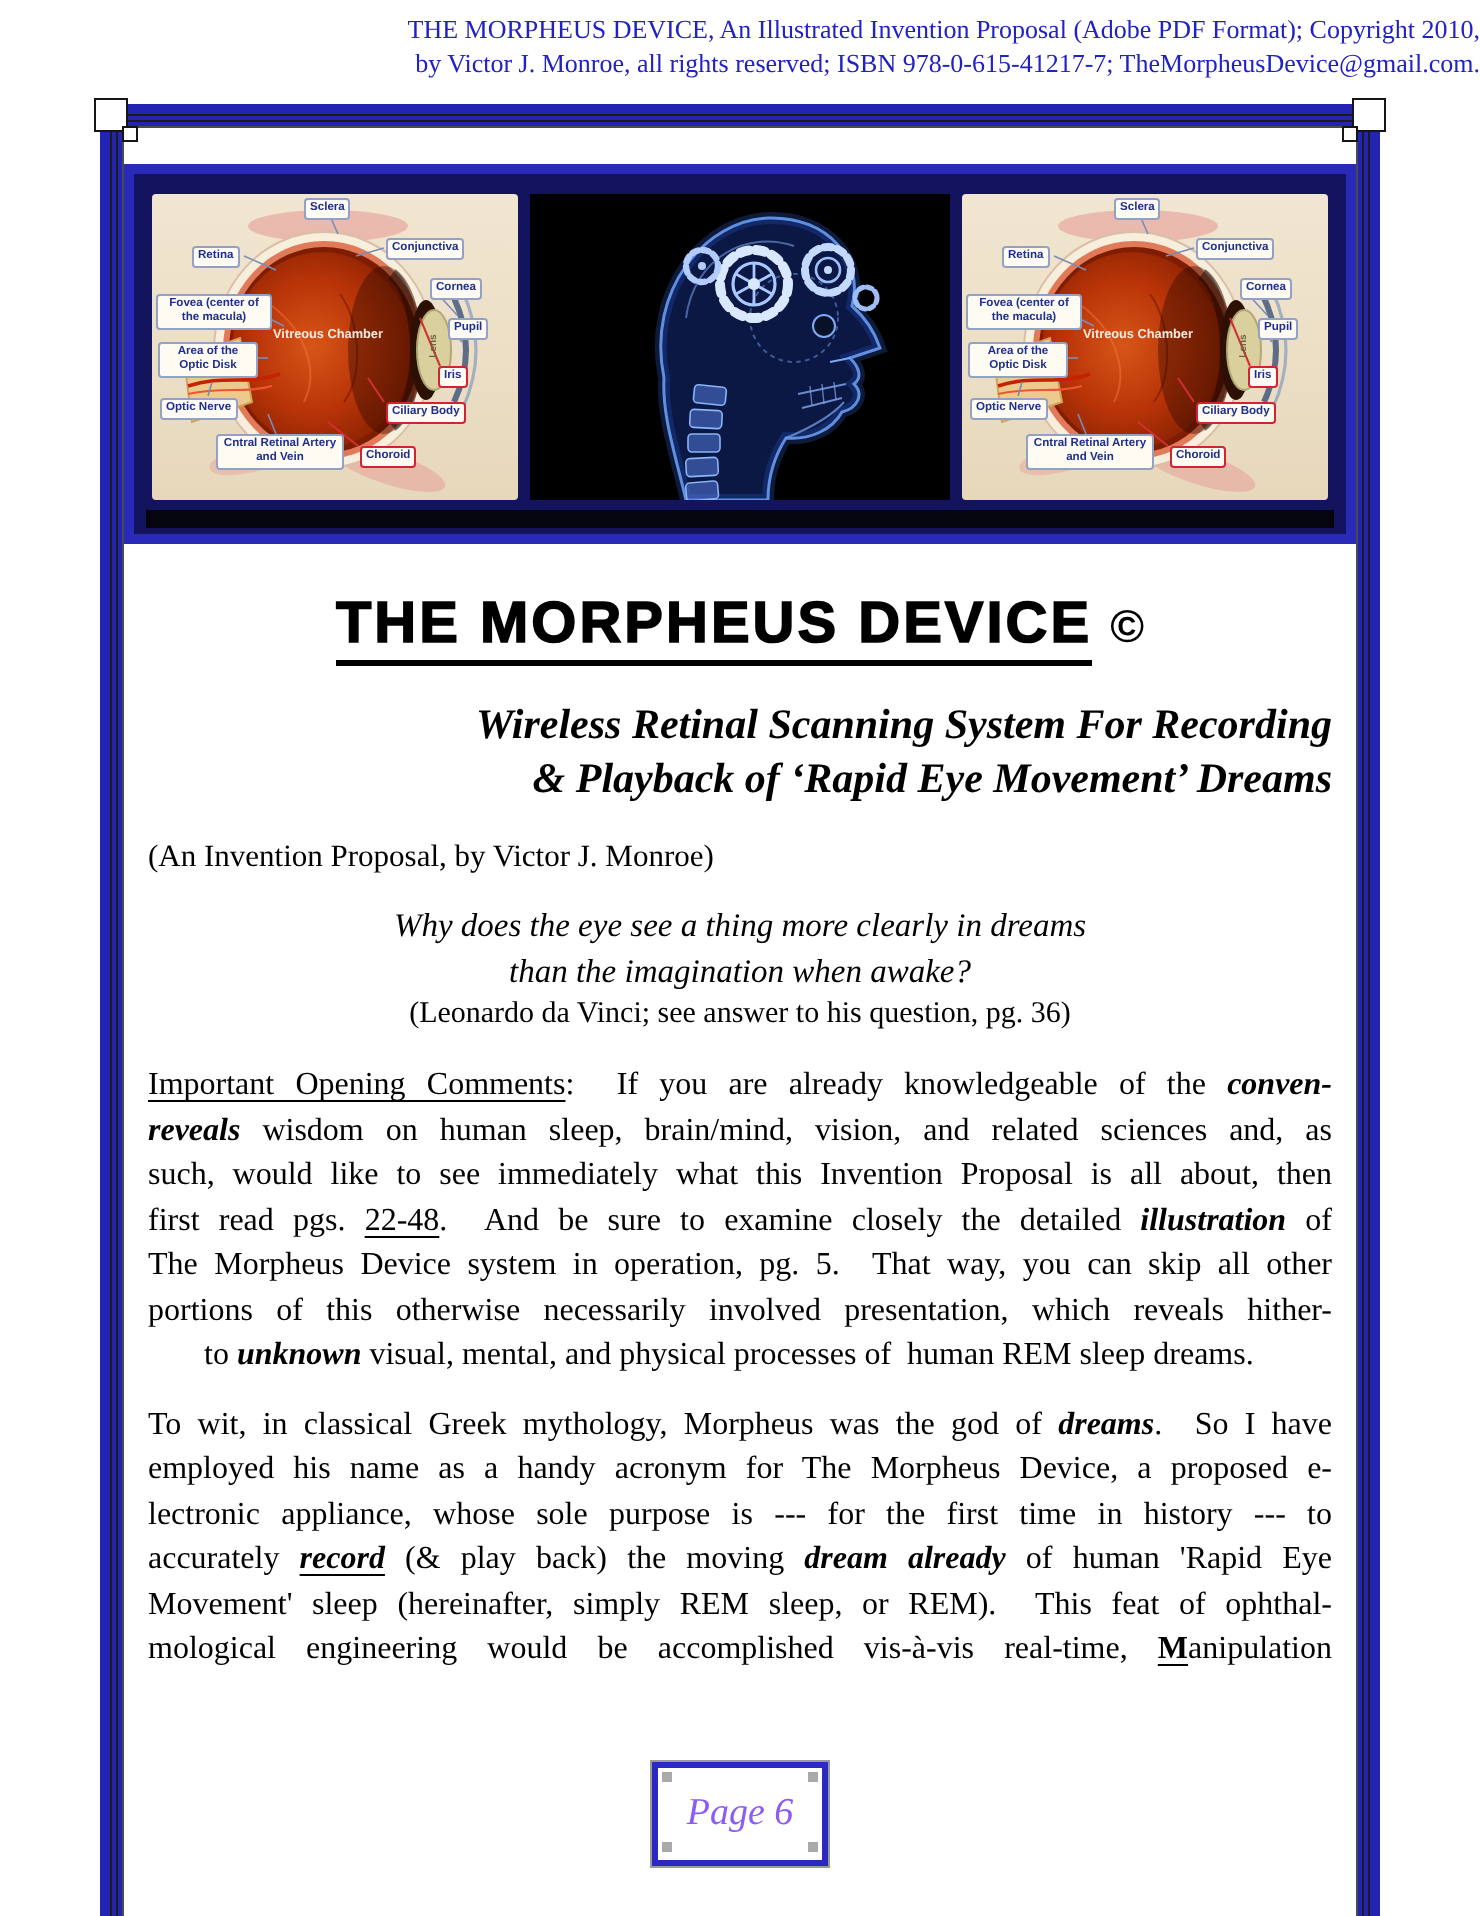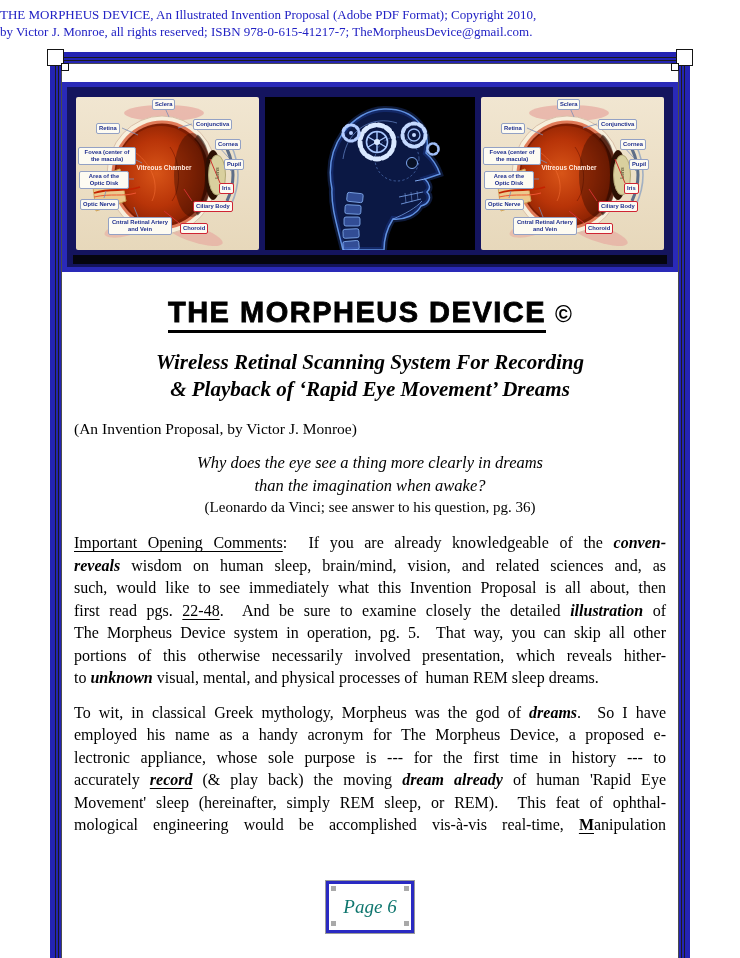--- a/index.html
+++ b/index.html
@@ -1,20 +1,20 @@
 <!DOCTYPE html>
 <html><head>
 <meta charset="utf-8">
 <style>
   html,body{margin:0;padding:0;}
   body{width:740px;height:958px;background:#ffffff;position:relative;overflow:hidden;
        font-family:"Liberation Serif",serif;color:#000;}
 
   
-  .doc-header{position:absolute;top:7px;left:0;width:740px;text-align:left;
+  .doc-header{position:absolute;top:7px;left:0;width:740px;text-align:right;
               color:#2121c4;font-size:13px;line-height:16.5px;}
 
   
   .frame{position:absolute;left:50px;top:52px;width:640px;height:929px;
          box-sizing:border-box;border:11px solid #2424b2;
          box-shadow:inset 0 0 0 1px rgba(15,15,15,.75);}
   .frame::before{content:'';position:absolute;inset:-6px;border:1px solid #1c1c1c;pointer-events:none;}
   .frame::after{content:'';position:absolute;inset:-3px;border:1px solid #1c1c1c;pointer-events:none;}
   .corner{position:absolute;width:15px;height:15px;background:#fff;border:1.5px solid #151515;z-index:3;}
   .corner::after{content:'';position:absolute;width:6px;height:6px;border:1.5px solid #151515;background:#fff;}
@@ -43,45 +43,45 @@
   .eye-label.on-eye{background:transparent;border:none;color:#ffe9dd;font-size:6.4px;}
   .eye-label.lens-label{background:transparent;border:none;color:#6b6342;font-size:5px;
                         transform:rotate(-90deg);}
 
   
   .text-col{padding:0 13px;}
   .title-wrap{margin-top:24px;text-align:center;font-family:"Liberation Sans",sans-serif;}
   .title-main{font-size:29px;font-weight:bold;letter-spacing:1.5px;-webkit-text-stroke:0.8px #000;
               border-bottom:3.5px solid #000;padding-bottom:2px;}
   .title-copy{font-size:23px;font-weight:bold;margin-left:9px;}
-  .subtitle{margin-top:20px;text-align:center;font-size:21px;line-height:27px;
+  .subtitle{margin-top:20px;text-align:right;font-size:21px;line-height:27px;
             font-weight:bold;font-style:italic;}
   .byline{margin-top:17px;text-align:left;font-size:15.5px;}
   .quote{margin-top:13px;text-align:center;font-size:16.5px;line-height:23px;font-style:italic;}
   .attribution{text-align:center;font-size:15px;line-height:20px;}
   .section-heading{margin-top:20px;text-align:center;font-size:16px;line-height:21px;font-weight:bold;
                    white-space:pre;}
   .section-heading span{text-decoration:underline;text-underline-offset:3px;text-decoration-thickness:1.5px;}
 
   .para{margin-top:15px;font-size:16px;line-height:22.5px;}
   .para + .para{margin-top:12px;}
   .rt-line{text-align:justify;text-align-last:justify;white-space:pre-wrap;}
-  .rt-line.rt-last{text-align-last:left;}
+  .rt-line.rt-last{text-align-last:left;margin-left:28px;}
   .rt-line span.b{font-weight:bold;}
   .rt-line span.i{font-style:italic;}
   .rt-line span.u{text-decoration:underline;text-underline-offset:2.5px;text-decoration-thickness:1.2px;}
 
   
   .badge{position:absolute;left:50%;top:881px;transform:translateX(-50%);
          width:88px;height:52px;box-sizing:border-box;background:#fff;
          border:3px solid #2a2ac2;outline:1px solid #9a9a9a;z-index:6;
          display:flex;align-items:center;justify-content:center;}
   .badge::before{content:'';position:absolute;left:2px;top:2px;width:5px;height:5px;background:#a9a9a9;
                  box-shadow:73px 0 #a9a9a9,0 35px #a9a9a9,73px 35px #a9a9a9;}
-  .badge-text{font-style:italic;font-size:19px;color:#0f766e;font-family:"Liberation Serif",serif;}
+  .badge-text{font-style:italic;font-size:19px;color:#8b5cf6;font-family:"Liberation Serif",serif;}
 </style>
 </head>
 <body>
 
 <div class="doc-header">
   <div>THE MORPHEUS DEVICE, An Illustrated Invention Proposal (Adobe PDF Format); Copyright 2010,</div>
   <div>by Victor J. Monroe, all rights reserved; ISBN 978-0-615-41217-7; TheMorpheusDevice@gmail.com.</div>
 </div>
 
 <div class="frame">

